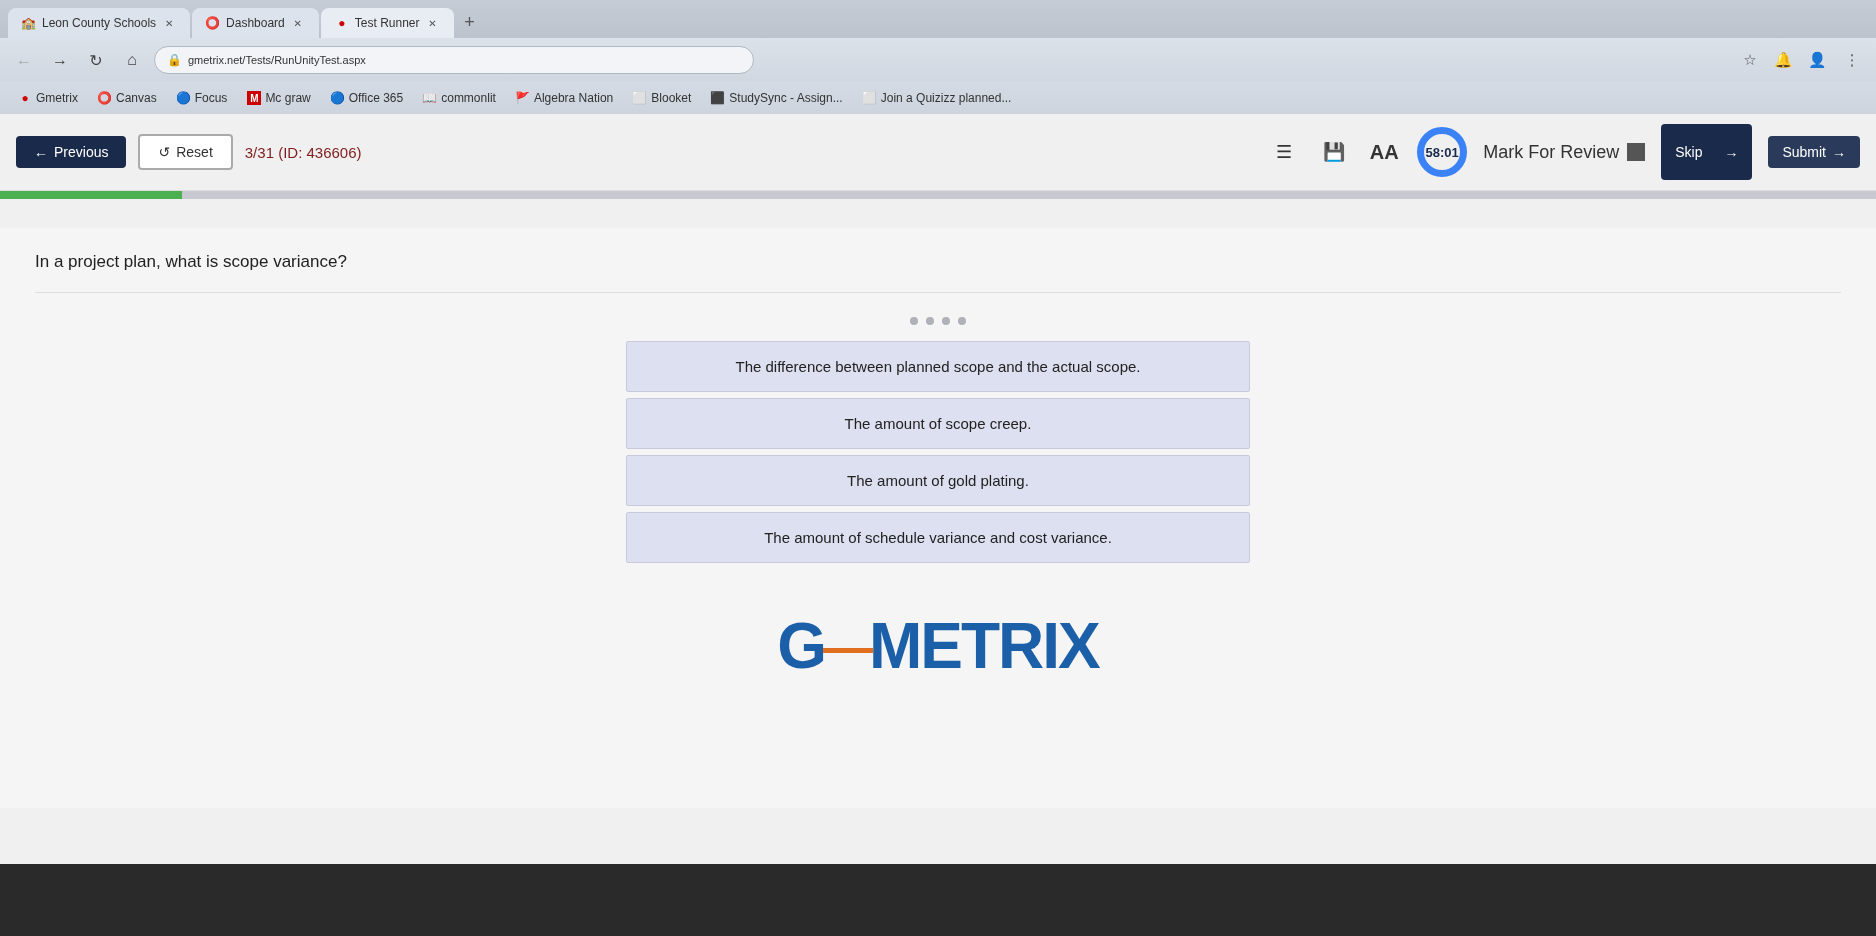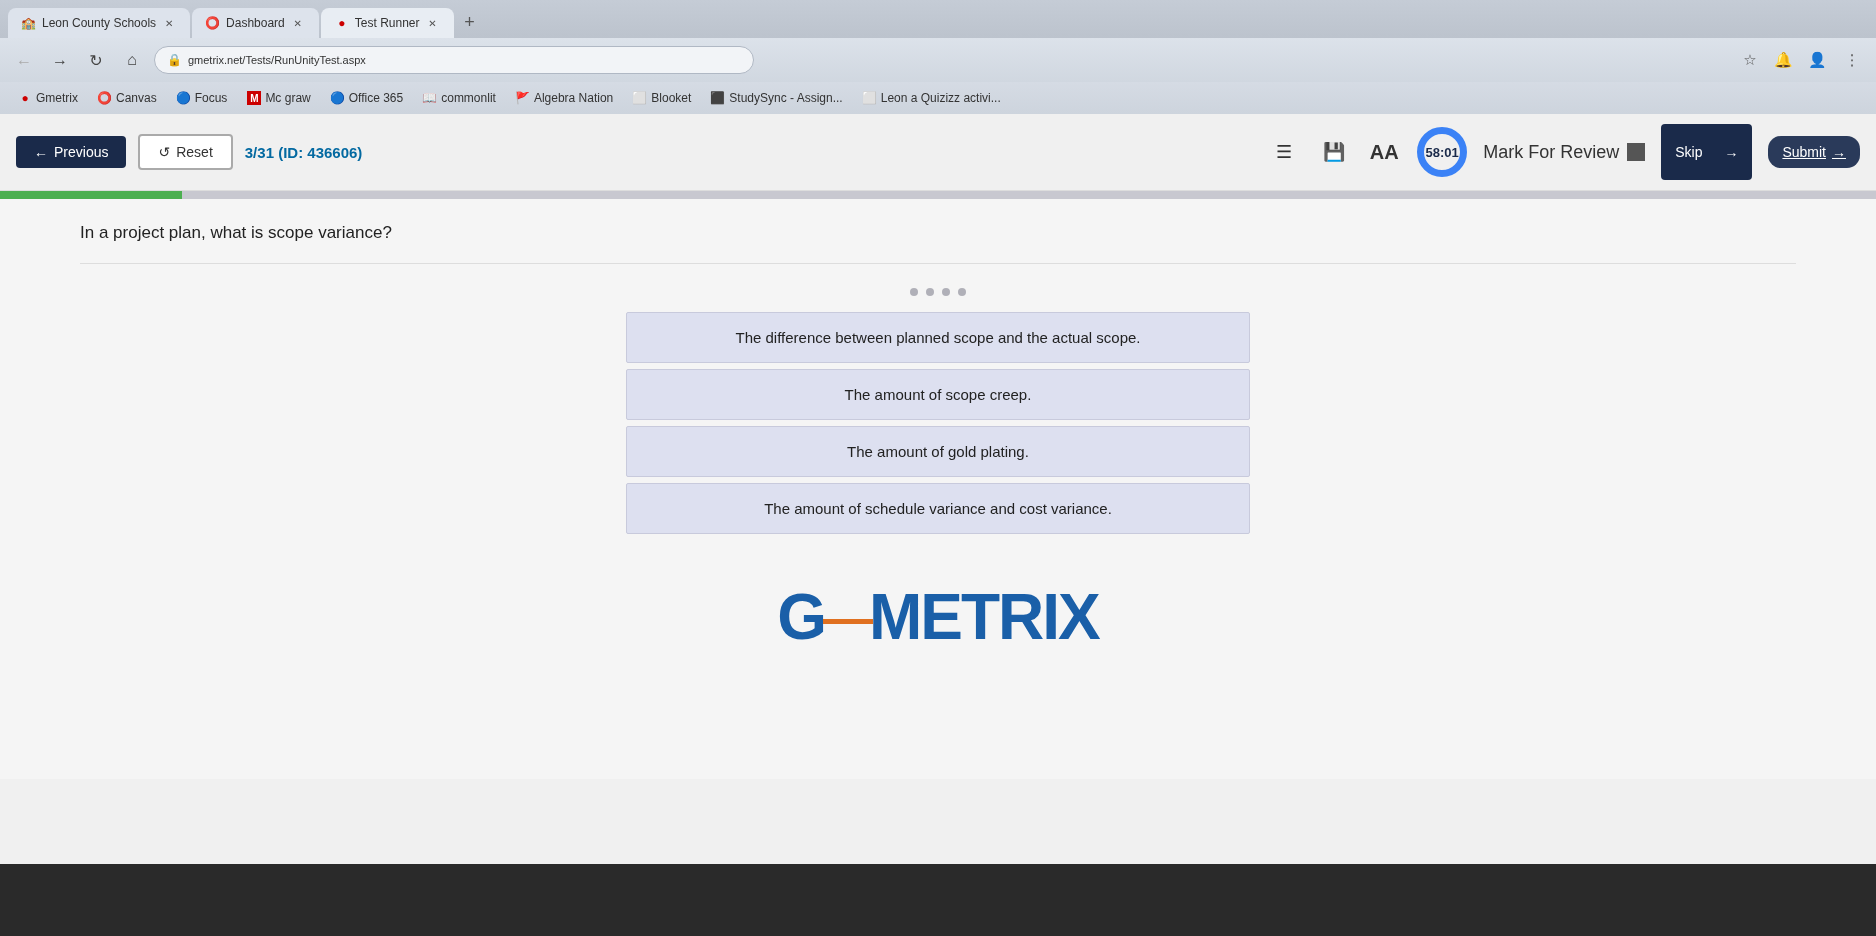--- a/index.html
+++ b/index.html
@@ -210,22 +210,22 @@
       color: #333;
       border: 2px solid #aaa;
       border-radius: 4px;
       font-size: 14px;
       cursor: pointer;
       font-weight: 500;
     }
 
     .question-id {
       font-size: 15px;
-      color: #0369a1;
-      font-weight: 700;
+      color: #7f1d1d;
+      font-weight: 400;
       text-align: right;
     }
 
     .toolbar-right {
       display: flex;
       align-items: center;
       gap: 16px;
       margin-left: auto;
     }
 
@@ -285,44 +285,44 @@
     }
 
     .btn-submit {
       display: flex;
       align-items: center;
       gap: 6px;
       padding: 8px 14px;
       background: #2a3a5a;
       color: white;
       border: none;
-      border-radius: 13px;
+      border-radius: 4px;
       font-size: 14px;
       cursor: pointer;
-      text-decoration: underline;
     }
 
     
     .progress-bar-container {
       height: 8px;
       background: #c8c8d0;
       width: 100%;
     }
 
     .progress-bar-fill {
       height: 100%;
       background: #4caf50;
       width: 9.7%;
     }
 
     
     .question-area {
-      padding: 24px 80px;
+      padding: 24px 35px;
       background: #f5f5f5;
       min-height: 580px;
+      margin-top: 29px;
     }
 
     .question-text {
       font-size: 17px;
       color: #222;
       margin-bottom: 20px;
     }
 
     .question-divider {
       border: none;
@@ -456,21 +456,21 @@
     <div class="bookmark-item">
       <span class="bookmark-icon">⬜</span>
       <span>Blooket</span>
     </div>
     <div class="bookmark-item">
       <span class="bookmark-icon">⬛</span>
       <span>StudySync - Assign...</span>
     </div>
     <div class="bookmark-item">
       <span class="bookmark-icon">⬜</span>
-      <span>Leon a Quizizz activi...</span>
+      <span>Join a Quizizz planned...</span>
     </div>
   </div>
 </div>
 
 <div class="page-wrapper">
 
   <div class="test-toolbar">
     <button class="btn-previous">
       <span>←</span>
       <span>Previous</span>

